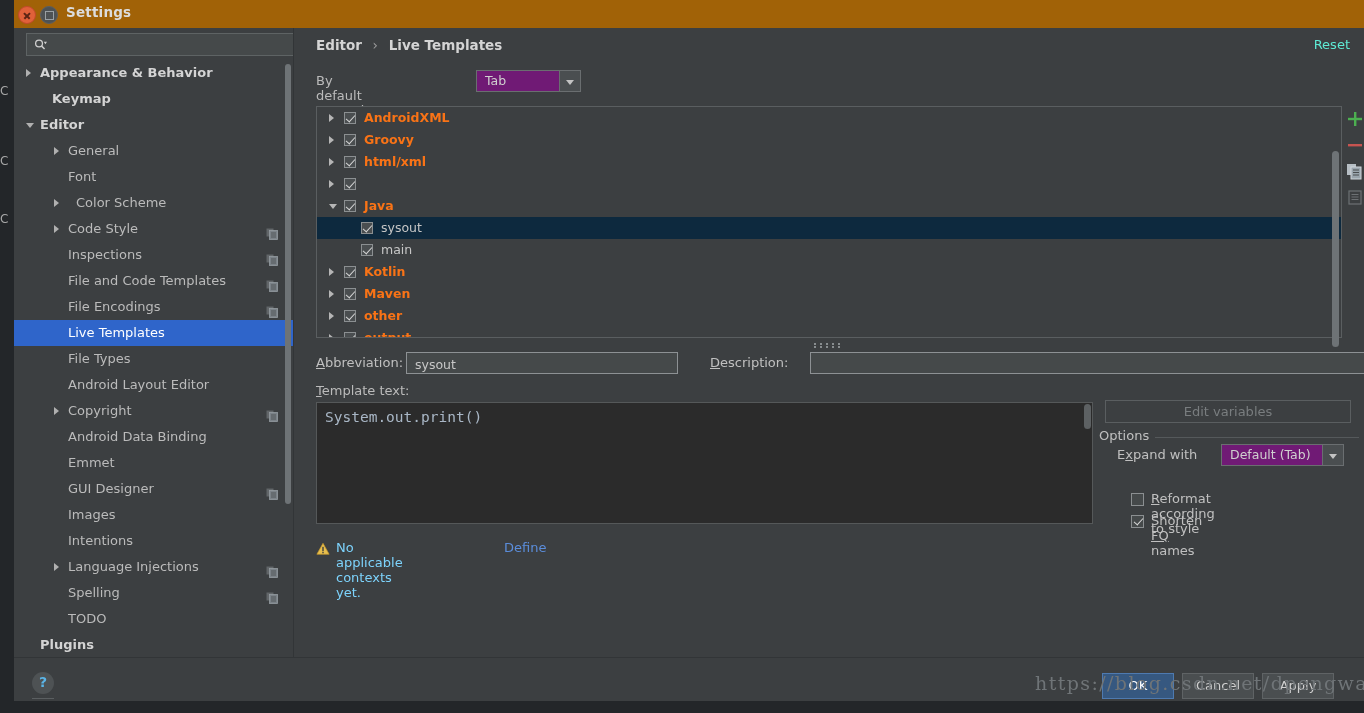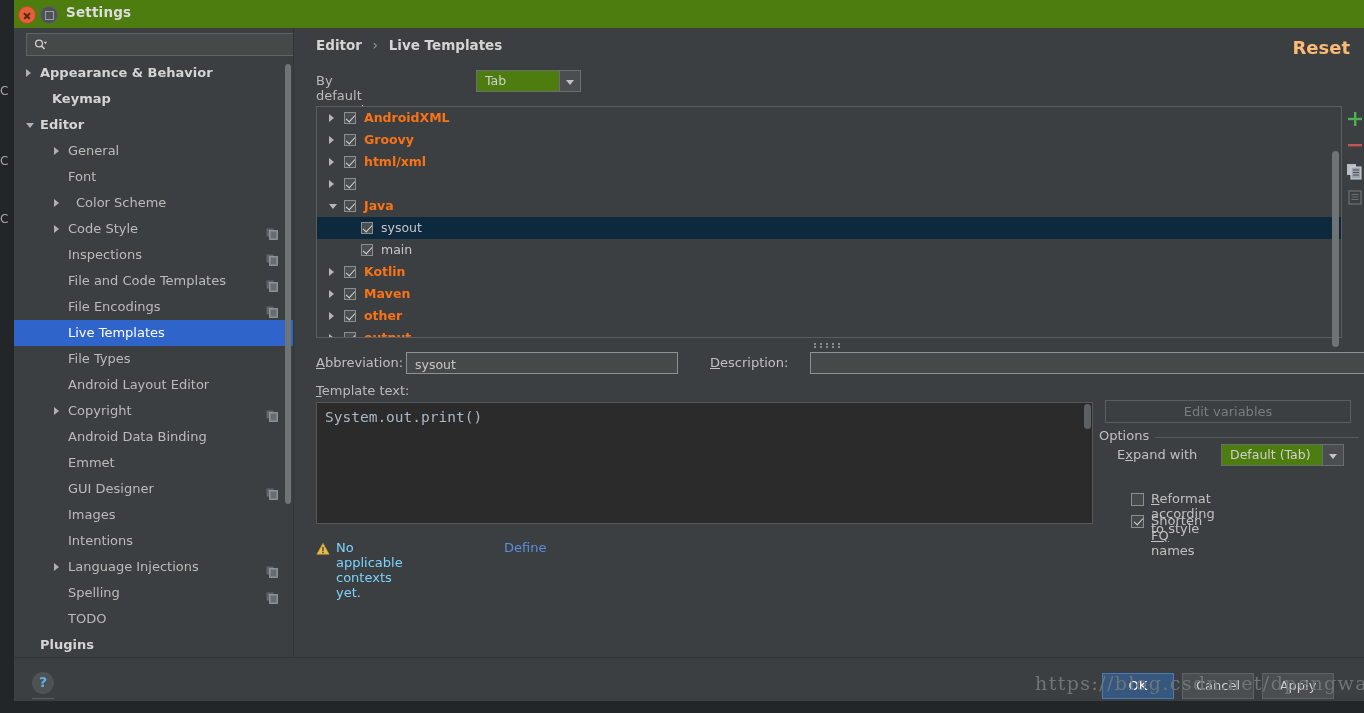--- a/index.html
+++ b/index.html
@@ -13,21 +13,21 @@
     -webkit-font-smoothing:antialiased;
   }
   .app{position:absolute;inset:0;}
 
   
   .desktop-bg{position:absolute;left:0;top:0;width:1364px;height:713px;background:#232629;}
   .bg-frag{position:absolute;left:0;font-size:12px;color:#a8a8a8;white-space:nowrap;}
 
   
   .window{position:absolute;left:14px;top:0;width:1350px;height:700px;background:#3c3f41;}
-  .titlebar{position:absolute;left:0;top:0;width:1350px;height:28px;background:#4d7c0f;}
+  .titlebar{position:absolute;left:0;top:0;width:1350px;height:28px;background:#a16207;}
   .wbtn{position:absolute;top:6px;width:16px;height:16px;border-radius:50%;}
   .wbtn.close{left:4px;background:#e0613a;border:1px solid #c1492a;}
   .wbtn.close:after{content:"";position:absolute;left:4px;top:7.5px;width:8px;height:1.5px;background:#5b2414;
      box-shadow:none;transform:rotate(45deg);}
   .wbtn.close:before{content:"";position:absolute;left:4px;top:7.5px;width:8px;height:1.5px;background:#5b2414;transform:rotate(-45deg);}
   .wbtn.max{left:26px;background:#4e5254;border:1px solid #5b5f61;}
   .wbtn.max:after{content:"";position:absolute;left:3.5px;top:3.5px;width:7px;height:7px;border:1.5px solid #9aa0a3;}
   .wtitle{position:absolute;left:52px;top:4px;font-size:13.5px;font-weight:bold;color:#dcdcdc;letter-spacing:.2px;}
 
   
@@ -45,25 +45,25 @@
   .arrow.down{border-top:5px solid #b0b0b0;border-left:4px solid transparent;border-right:4px solid transparent;top:11px;}
   .trow .lbl{position:absolute;}
   .copyicon{position:absolute;right:16px;top:7px;width:12px;height:12px;opacity:.75;}
   .sb-scroll{position:absolute;right:3px;top:36px;width:6px;height:440px;background:#6e7376;border-radius:3px;}
   .sidebar-sep{position:absolute;left:279px;top:28px;width:1px;height:629px;background:#323537;}
 
   
   .content{position:absolute;left:280px;top:28px;width:1070px;height:629px;background:#3c3f41;}
   .breadcrumb{position:absolute;left:22px;top:9px;font-size:13.5px;font-weight:bold;color:#d4d4d4;}
   .breadcrumb .sep{font-weight:normal;color:#9b9b9b;margin:0 6px;}
-  .reset{position:absolute;right:14px;top:9px;font-size:18px;font-weight:bold;color:#fdba74;cursor:pointer;}
+  .reset{position:absolute;right:14px;top:9px;font-size:13px;font-weight:normal;color:#5eead4;cursor:pointer;}
 
   .expandrow{position:absolute;left:22px;top:42px;height:22px;}
   .expandrow .lab{position:absolute;left:0;top:3px;font-size:13px;}
-  .combo{position:absolute;border:1px solid #6a6e70;background:#4d7c0f;box-sizing:border-box;height:22px;}
+  .combo{position:absolute;border:1px solid #6a6e70;background:#701a75;box-sizing:border-box;height:22px;}
   .combo .val{position:absolute;left:8px;top:2px;font-size:12.5px;color:#cfcfcf;}
   .combo .arrowbox{position:absolute;right:0;top:0;bottom:0;width:20px;border-left:1px solid #6a6e70;background:#4a4e50;}
   .combo .arrowbox:after{content:"";position:absolute;left:6px;top:9px;border-top:5px solid #c3c3c3;
      border-left:4px solid transparent;border-right:4px solid transparent;}
 
   
   .tpanel{position:absolute;left:22px;top:78px;width:1026px;height:232px;background:#3c3f41;border:1px solid #5a5e60;box-sizing:border-box;}
   .tpanel-inner{position:absolute;left:0;top:0;right:0;bottom:0;overflow:hidden;}
   .tr{position:relative;height:22px;line-height:22px;white-space:nowrap;}
   .tr.sel{background:#0d293e;}

